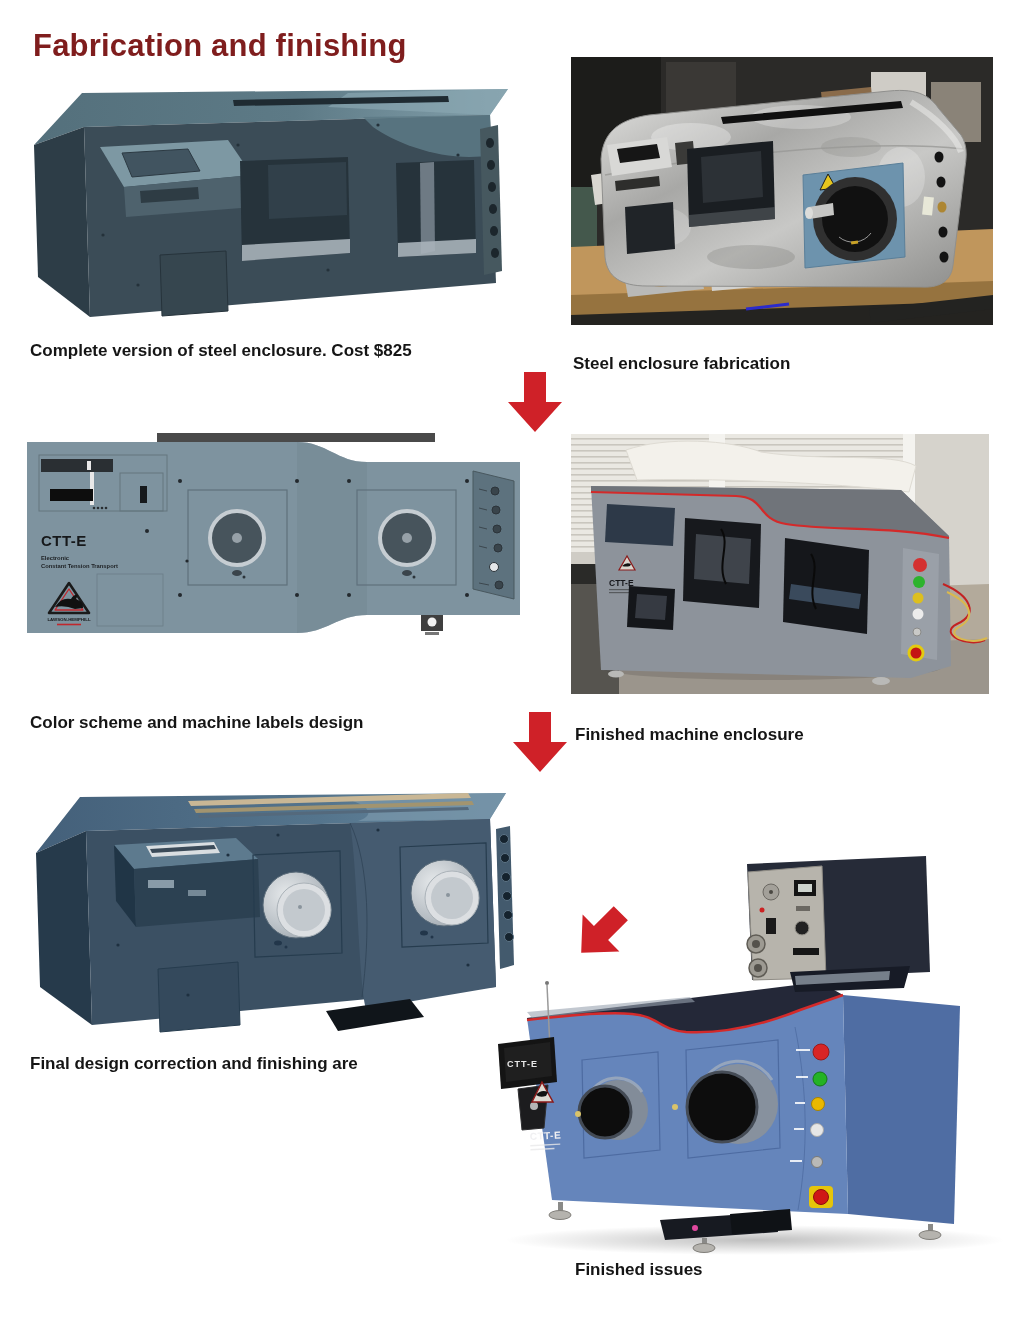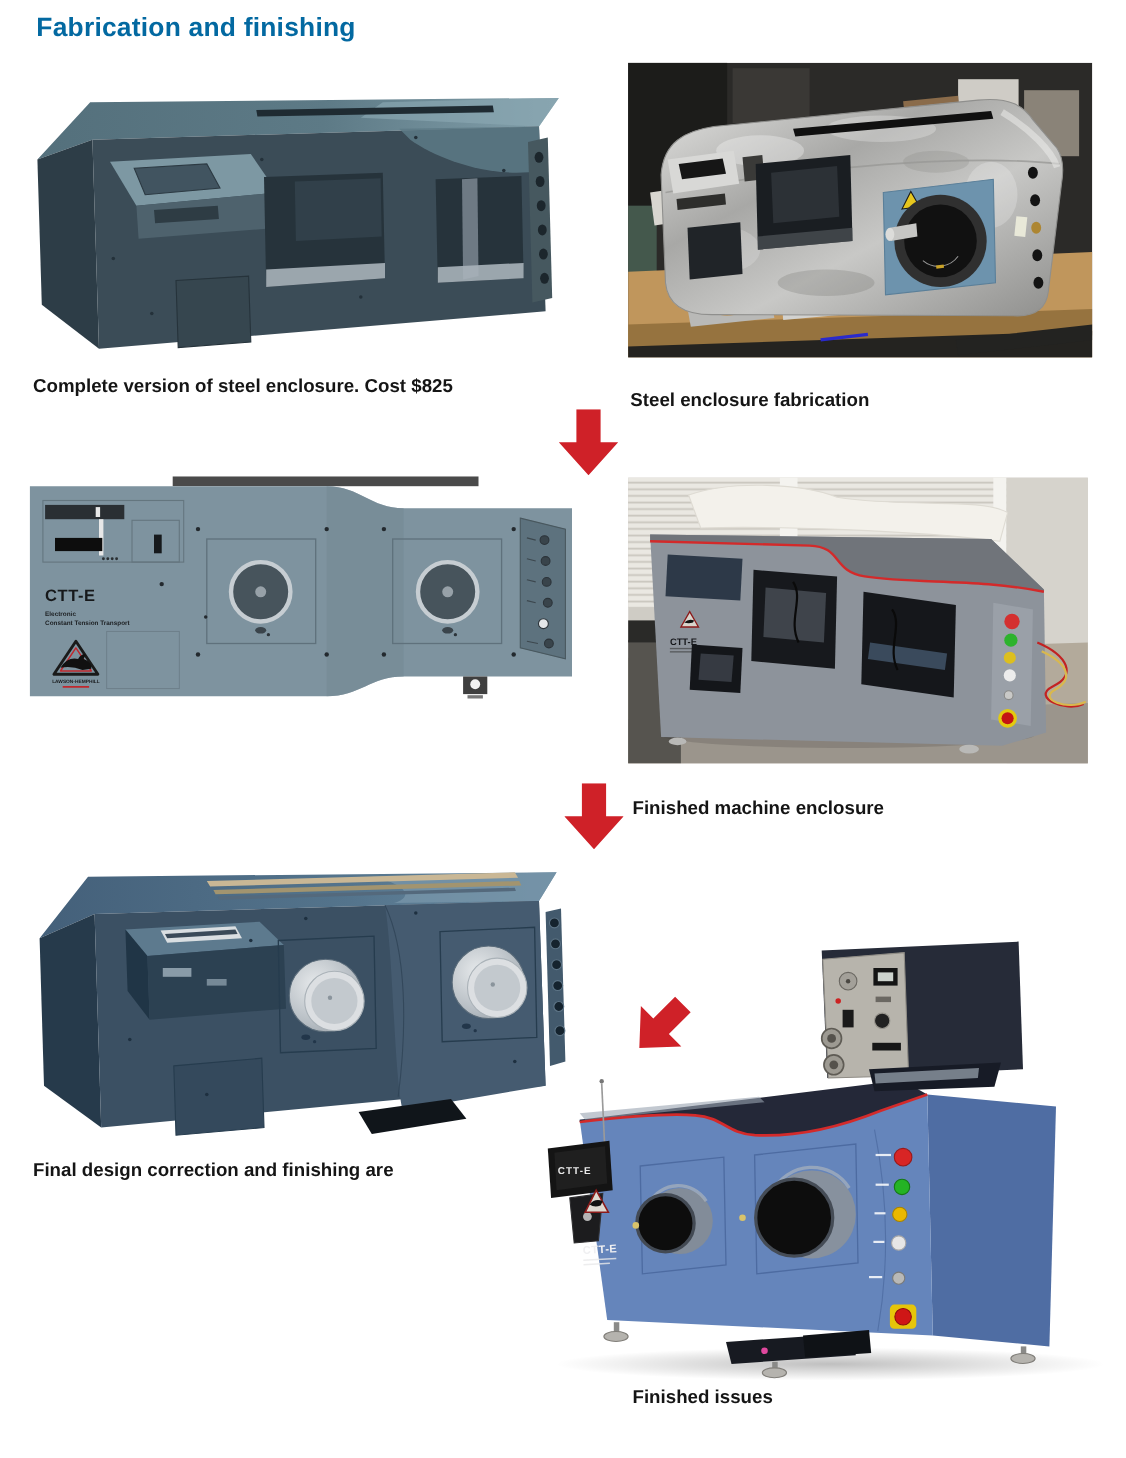--- a/index.html
+++ b/index.html
@@ -1,19 +1,19 @@
 <!DOCTYPE html>
 <html><head>
 <meta charset="utf-8">
 <style>
   html,body{margin:0;padding:0;background:#fff;}
   #page{position:relative;width:1024px;height:1325px;background:#fff;overflow:hidden;
         font-family:"Liberation Sans",sans-serif;color:#111;}
   .abs{position:absolute;}
-  #title{left:33px;top:12px;font-size:24px;font-weight:bold;color:#0369a1;letter-spacing:.2px;}
+  #title{left:33px;top:28px;font-size:31px;font-weight:bold;color:#7f1d1d;letter-spacing:.2px;}
   .cap{font-size:17px;font-weight:bold;color:#151515;}
   .caplines div{line-height:27px;}
   svg{display:block;}
 </style>
 </head>
 <body>
 
 <div id="page">
 
   <div id="title" class="abs">Fabrication and finishing</div>
@@ -278,20 +278,21 @@
         <circle cx="345" cy="219" r="8.5" fill="#e3ca10"></circle>
         <circle cx="345" cy="219" r="5.5" fill="#c41414"></circle>
         <ellipse cx="45" cy="240" rx="8" ry="3.5" fill="#b9b9b7"></ellipse>
         <ellipse cx="310" cy="247" rx="9" ry="4" fill="#b9b9b7"></ellipse>
       </g>
       <path d="M372,150 C400,162 408,180 386,190 C366,200 398,214 414,206" stroke="#c32222" stroke-width="2" fill="none"></path>
       <path d="M376,158 C402,170 404,184 388,193 C372,202 400,212 416,204" stroke="#d9b84e" stroke-width="2" fill="none"></path>
     </svg>
   </div>
 
+  <div class="abs cap" style="left:30px;top:713px;">Color scheme and machine labels design</div>
   <div class="abs cap" style="left:575px;top:713px;margin-top:12px;">Finished machine enclosure</div>
 
   <div class="abs" style="left:513px;top:712px;">
     <svg width="54" height="60" viewBox="0 0 54 60">
       <polygon points="16,0 38,0 38,30 54,30 27,60 0,30 16,30" fill="#cf2128"></polygon>
     </svg>
   </div>
 
   <div class="abs" style="left:28px;top:785px;">
     <svg width="495" height="250" viewBox="0 0 495 250">

